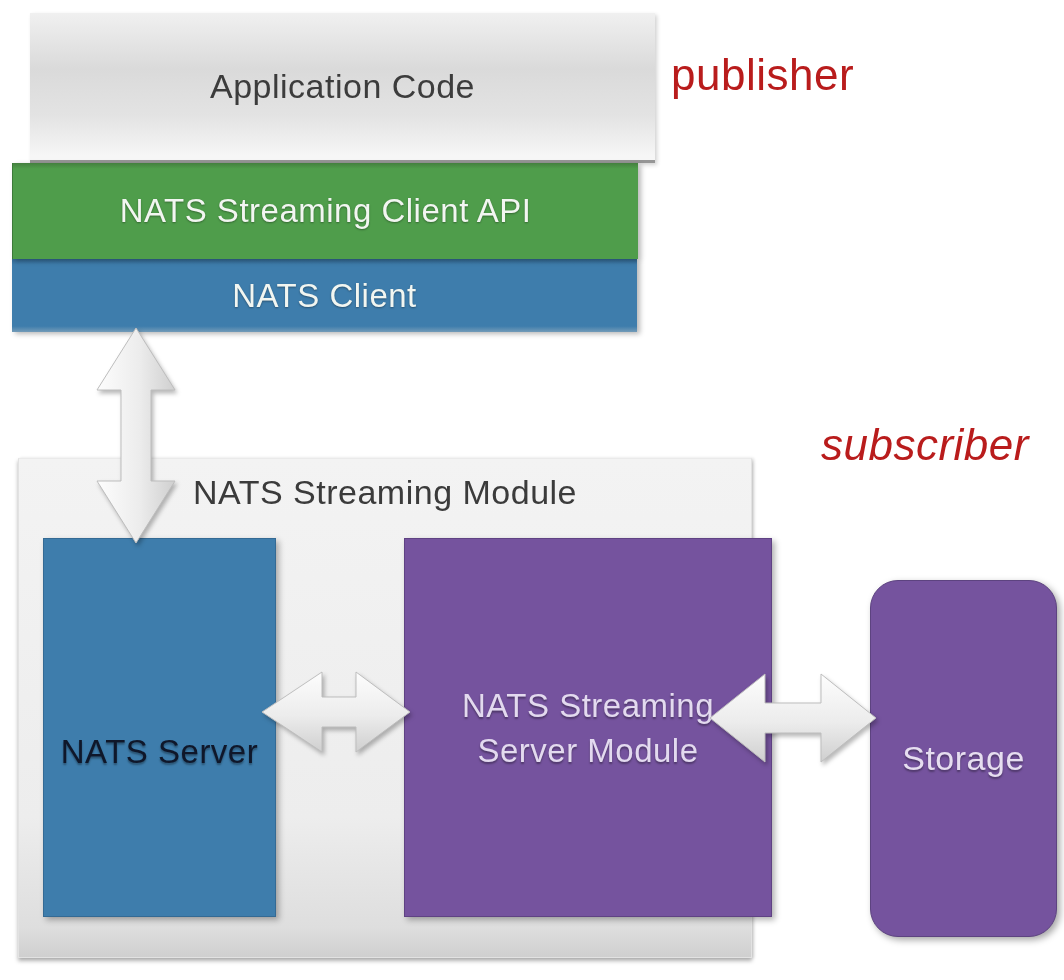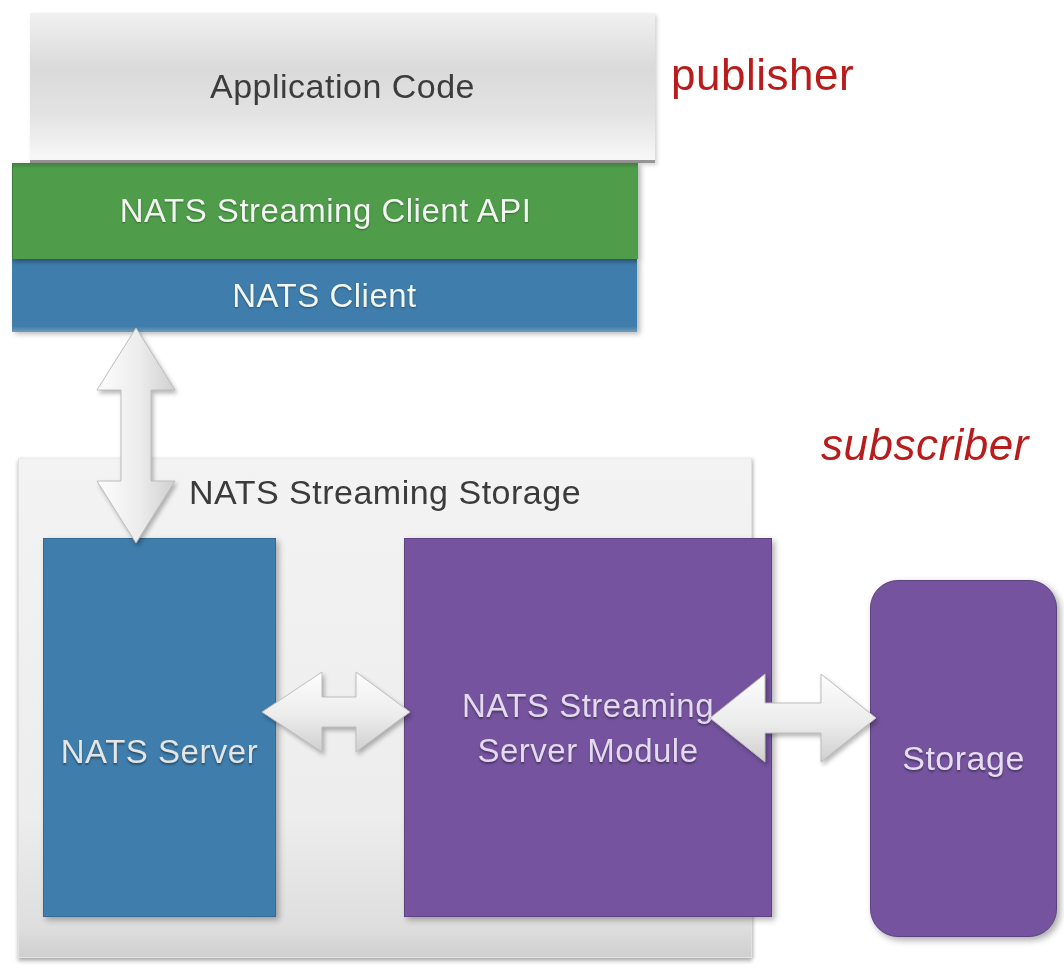--- a/index.html
+++ b/index.html
@@ -70,21 +70,21 @@
   }
   .module-box{
     left:385px;width:368px;
     background:#75539e;border:1px solid #5f4283;box-sizing:border-box;
   }
   .inner-box .label{
     font-size:33px;font-weight:300;color:#f0ecf6;
     text-shadow:0 2px 2px rgba(0,0,0,0.35);letter-spacing:0.5px;
     text-align:center;line-height:45px;
   }
-  .nats-server-box .label{color:#e5e5e5;margin-top:48px;}
+  .nats-server-box .label{color:#0f172a;margin-top:48px;}
   .module-box .label{color:#e3daef;}
   
   .storage-box{
     position:absolute;left:870px;top:548px;width:187px;height:357px;
     background:#75539e;border:1px solid #5d4380;border-radius:28px;
     box-shadow:3px 3px 7px rgba(0,0,0,0.35);box-sizing:border-box;
     display:flex;align-items:center;justify-content:center;margin-top:32px;
   }
   .storage-box .label{
     font-size:34px;font-weight:300;color:#e6def0;
@@ -108,21 +108,21 @@
   </div>
 
   <div class="layer layer-green">
     <span class="label">NATS Streaming Client API</span>
   </div>
 
   <div class="side-label publisher">publisher</div>
   <div class="side-label subscriber">subscriber</div>
 
   <div class="server-container">
-    <div class="title">NATS Streaming Storage</div>
+    <div class="title">NATS Streaming Module</div>
 
     <div class="inner-box nats-server-box">
       <span class="label">NATS Server</span>
     </div>
 
     <div class="inner-box module-box">
       <span class="label"><span>NATS Streaming</span><br><span>Server Module</span></span>
     </div>
   </div>
 

